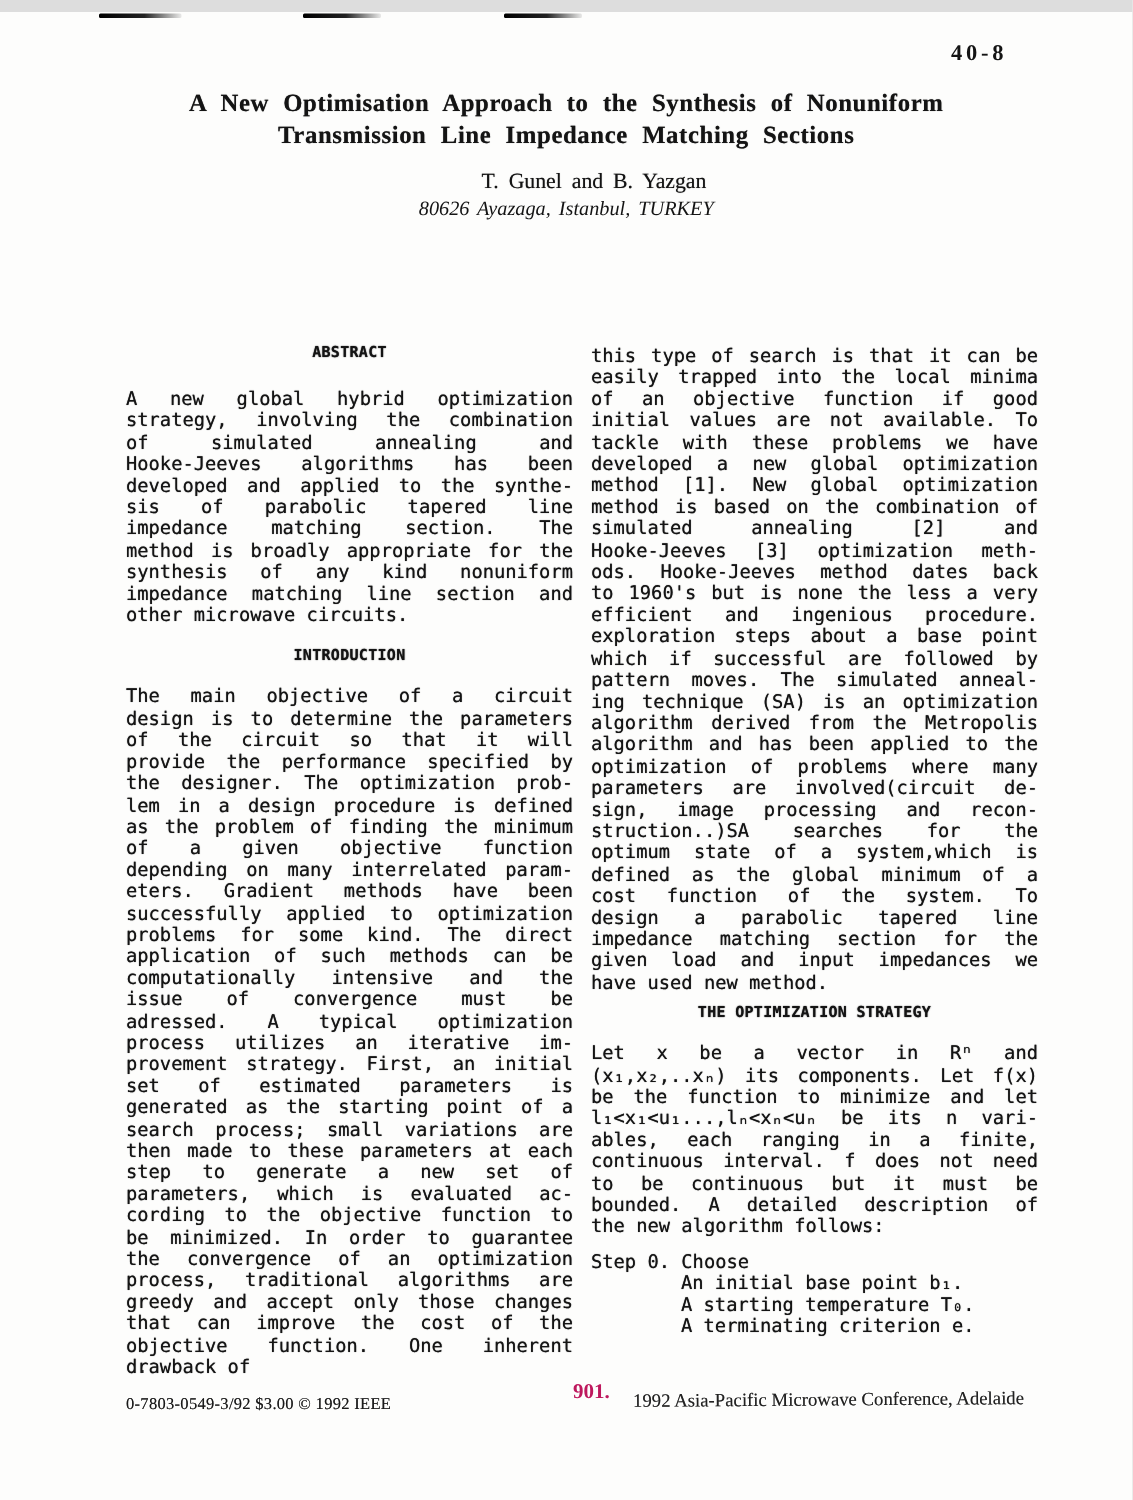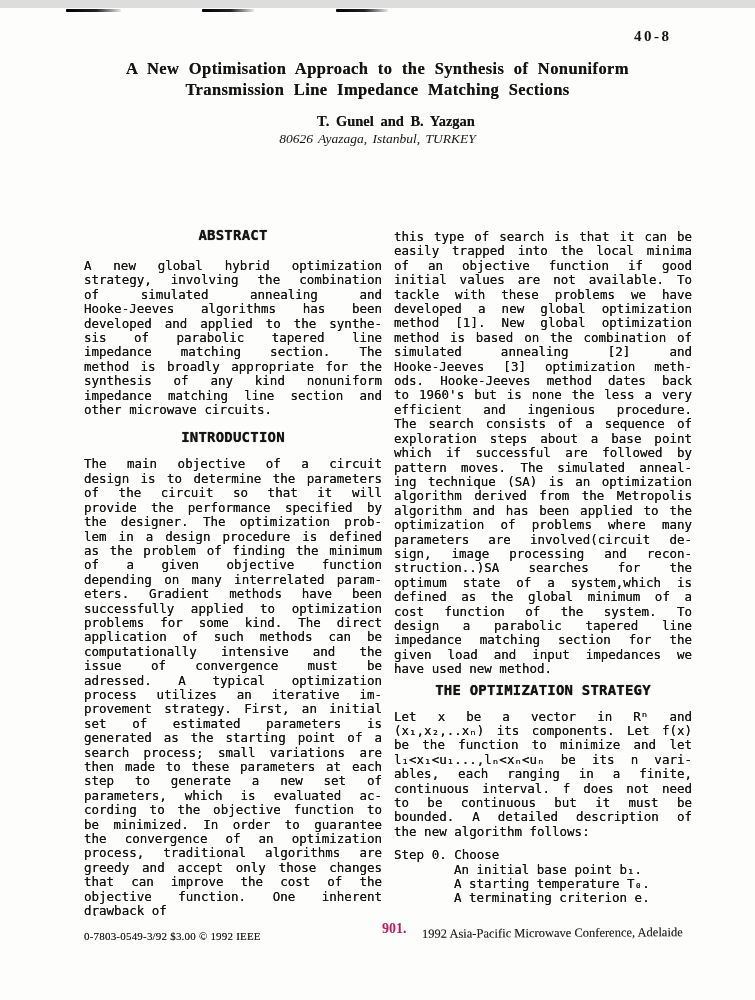--- a/index.html
+++ b/index.html
@@ -15,28 +15,28 @@
   .dash.d3{left:336px;width:52px;}
   .speck{position:absolute;font-size:13px;color:#222;}
 
   .paper-code{
     position:absolute;top:20px;left:634px;
     font-family:"Liberation Serif",serif;font-weight:bold;font-size:15px;letter-spacing:2.5px;
   }
 
   .title-block{position:absolute;top:50px;left:0;width:755px;text-align:center;font-family:"Liberation Serif",serif;}
   .title-line{font-weight:bold;font-size:16.5px;line-height:21px;word-spacing:5px;letter-spacing:0.4px;text-shadow:0 0 0.5px rgba(0,0,0,0.7);}
-  .authors{margin-top:13px;font-weight:bold;font-size:14.5px;word-spacing:3px;text-shadow:0 0 0.5px rgba(0,0,0,0.6);padding-left:37px;}
+  .authors{margin-top:13px;font-weight:normal;font-size:14.5px;word-spacing:3px;text-shadow:0 0 0.5px rgba(0,0,0,0.6);padding-left:37px;}
   .affiliation{margin-top:1px;font-weight:bold;font-style:italic;font-size:14.5px;word-spacing:3px;text-shadow:0 0 0.4px rgba(0,0,0,0.55);}
   .address{margin-top:1px;font-style:italic;font-size:13.5px;word-spacing:2px;}
 
   .col{position:absolute;width:298px;font-size:12.5px;line-height:14.4px;text-shadow:0 0 0.55px rgba(15,15,15,0.85);}
   .col.left{left:84px;top:220px;}
   .col.right{left:394px;top:222px;}
-  .col h2{font-size:14px;font-weight:bold;text-align:center;letter-spacing:0.2px;line-height:15px;margin:0;text-shadow:0 0 0.8px rgba(0,0,0,0.9);}
+  .col h2{font-size:10px;font-weight:bold;text-align:center;letter-spacing:0.2px;line-height:15px;margin:0;text-shadow:0 0 0.8px rgba(0,0,0,0.9);}
   .col h2.h-abstract{margin:0 0 16px 0;}
   .col h2.h-intro{margin:13px 0 12px 0;}
   .col h2.h-strategy{margin:6px 0 12px 0;}
 
   .jlines .line{text-align:justify;text-align-last:justify;white-space:normal;}
   .jlines .line:last-child{text-align-last:left;}
   .step-block{margin-top:9px;}
   .step-items .line{padding-left:60px;text-align:center;text-align-last:left;}
 
   .footer-copyright{position:absolute;left:84px;top:922px;font-family:"Liberation Serif",serif;font-size:11px;letter-spacing:0.2px;color:#1a1a1a;text-shadow:0 0 0.4px rgba(0,0,0,0.6);}
@@ -121,21 +121,20 @@
         <div class="line">initial values are not available. To</div>
         <div class="line">tackle with these problems we have</div>
         <div class="line">developed a new global optimization</div>
         <div class="line">method [1]. New global optimization</div>
         <div class="line">method is based on the combination of</div>
         <div class="line">simulated annealing [2] and</div>
         <div class="line">Hooke-Jeeves [3] optimization meth-</div>
         <div class="line">ods. Hooke-Jeeves method dates back</div>
         <div class="line">to 1960's but is none the less a very</div>
         <div class="line">efficient and ingenious procedure.</div>
-        <div class="line">The search consists of a sequence of</div>
         <div class="line">exploration steps about a base point</div>
         <div class="line">which if successful are followed by</div>
         <div class="line">pattern moves. The simulated anneal-</div>
         <div class="line">ing technique (SA) is an optimization</div>
         <div class="line">algorithm derived from the Metropolis</div>
         <div class="line">algorithm and has been applied to the</div>
         <div class="line">optimization of problems where many</div>
         <div class="line">parameters are involved(circuit de-</div>
         <div class="line">sign, image processing and recon-</div>
         <div class="line">struction..)SA searches for the</div>

